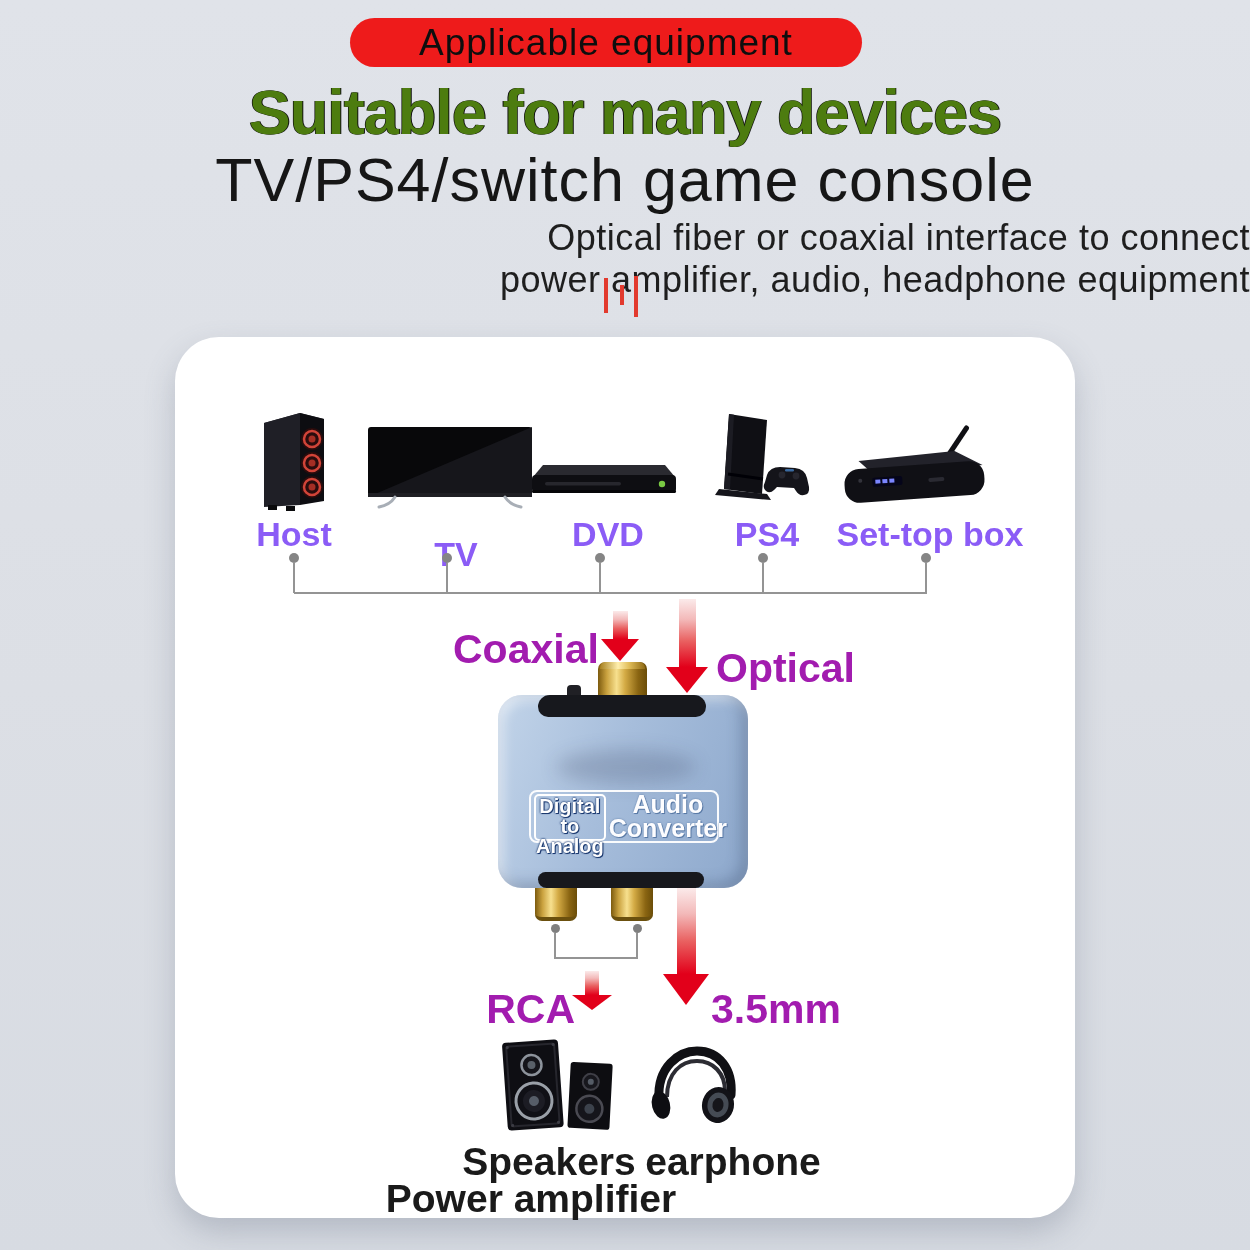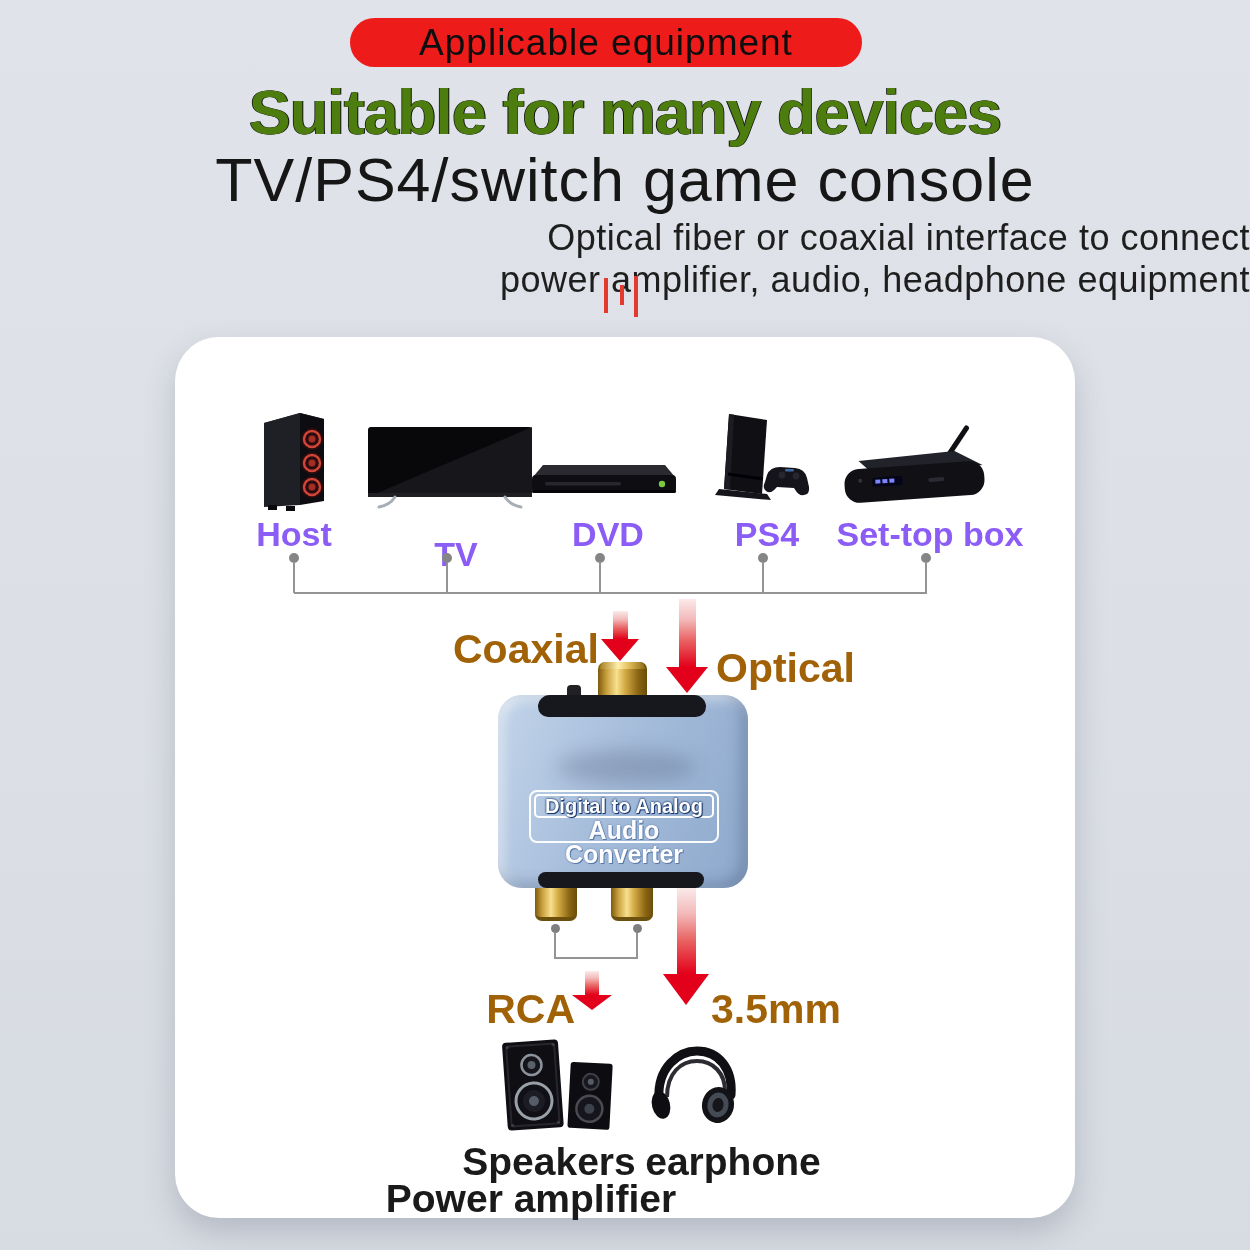--- a/index.html
+++ b/index.html
@@ -46,40 +46,40 @@
   .glitch i:nth-child(3){left:32px;top:0;height:41px;}
   
   .card{
     left:175px;top:337px;width:900px;height:881px;border-radius:44px;
     background:var(--card);box-shadow:0 14px 30px rgba(100,110,130,0.30);
   }
   .centered{transform:translateX(-50%);}
   .src-label{top:178px;font-size:34px;font-weight:600;color:#8b5cf6;white-space:nowrap;}
   .dot{width:10px;height:10px;border-radius:50%;background:#858585;}
   .cline{background:var(--connector-gray);}
-  .io-label{font-size:41px;font-weight:600;color:#a16207;white-space:nowrap;}
+  .io-label{font-size:41px;font-weight:600;color:#a21caf;white-space:nowrap;}
   
   .arrow{display:flex;flex-direction:column;align-items:center;}
   .arrow .shaft{background:linear-gradient(180deg,#fbeaea 0%,#f3b9b9 30%,#e96060 62%,var(--arrow-red) 100%);}
   .arrow .head{width:0;height:0;}
   
   .conv-body{
     left:323px;top:358px;width:250px;height:193px;border-radius:24px;
     background:linear-gradient(112deg,#c2d4e9 0%,var(--converter-blue) 45%,#8da8cc 100%);
     box-shadow:inset -7px -5px 14px rgba(70,90,120,.38), inset 5px 5px 12px rgba(255,255,255,.55);
   }
   .conv-strip{position:absolute;background:#17181d;}
   .strip-top{left:40px;right:42px;top:0;height:22px;border-radius:14px 14px 12px 12px;}
   .strip-bottom{left:40px;right:44px;bottom:0;height:16px;border-radius:12px 12px 14px 14px;}
   .conv-smudge{position:absolute;left:58px;top:55px;width:140px;height:34px;border-radius:50%;
     background:rgba(25,35,60,0.18);filter:blur(9px);}
   .conv-label{
     position:absolute;left:31px;right:29px;top:95px;height:53px;
     border:2px solid rgba(255,255,255,.95);border-radius:8px;
-    display:flex;flex-direction:column;align-items:stretch;
+    display:flex;flex-direction:row;align-items:stretch;
   }
   .conv-line1{
     margin:2px 3px 0;border:2px solid #ffffff;border-radius:5px;
     font-size:20px;line-height:20px;font-weight:bold;text-align:center;color:#ffffff;
     text-shadow:0 0 2px #1c3a70,0 0 2px #1c3a70,1px 1px 0 #1c3a70;
   }
   .conv-line2{
     font-size:25px;line-height:24px;font-weight:bold;text-align:center;color:#fdfdff;
     text-shadow:0 0 2px #5a7aa6,1px 1px 0 #5a7aa6;
   }

